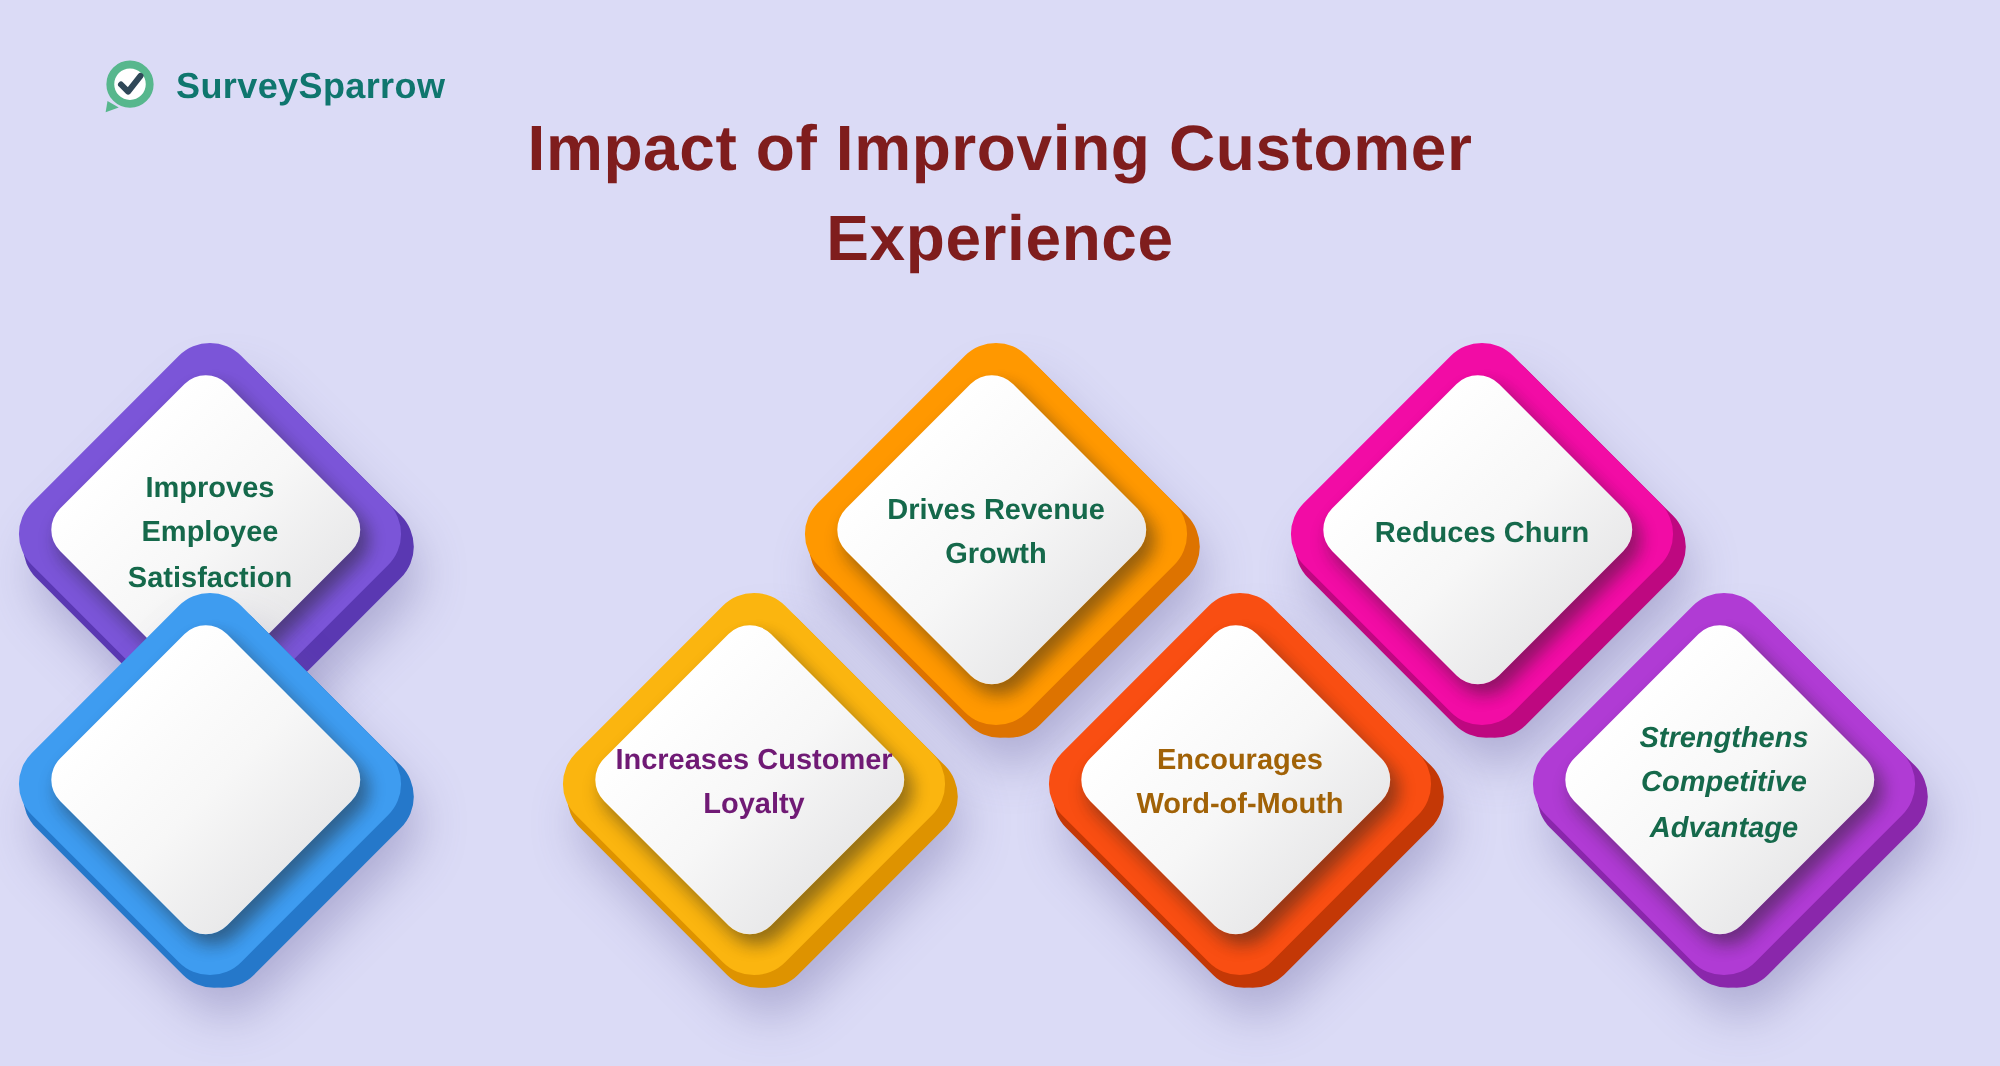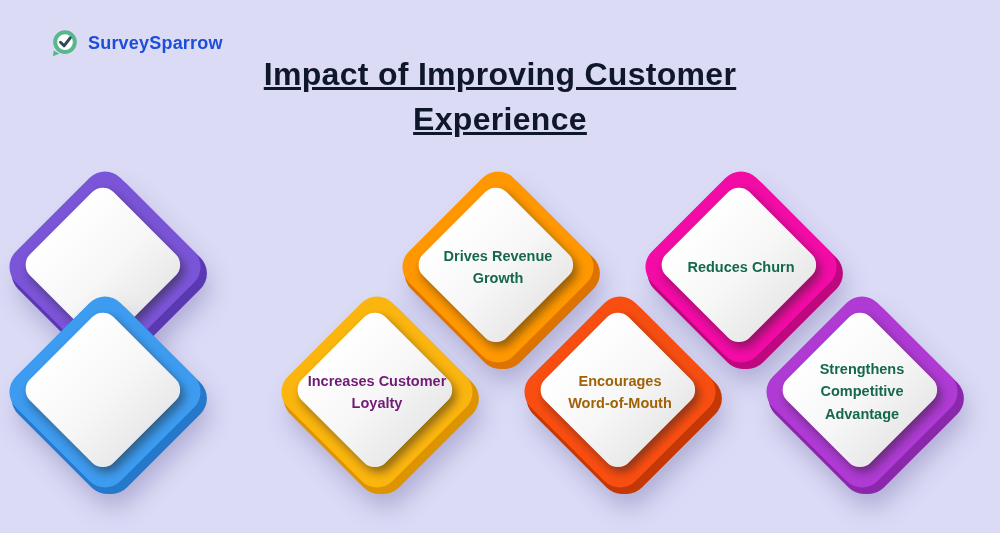--- a/index.html
+++ b/index.html
@@ -70,24 +70,24 @@
 <body style="background: rgb(219, 219, 246);">
 
 <div class="logo">
   <span>
     <svg width="30" height="30" viewBox="0 0 32 32">
       <path d="M4 24 L10 27.5 L3 30 Z" fill="#57B78D"></path>
       <circle cx="16" cy="15" r="10.5" fill="#ffffff" stroke="#57B78D" stroke-width="4.2"></circle>
       <path d="M11.2 15.2 L15 19 L21.6 10.6" fill="none" stroke="#2F4858" stroke-width="3.2" stroke-linecap="round" stroke-linejoin="round"></path>
     </svg>
   </span>
-  <span class="logo-text" style="color: #1d4ed8;">SurveySparrow</span>
+  <span class="logo-text" style="color: #0f766e;">SurveySparrow</span>
 </div>
 
-<div class="title" style="color: #0f172a; text-decoration: underline;">Impact of Improving Customer Experience</div>
+<div class="title" style="color: #7f1d1d;">Impact of Improving Customer Experience</div>
 
 <div class="card row-bottom" style="--c: #FBB50F; --cd: #DE9300;">
   <div class="outer"></div>
   <div class="inner"></div>
   <div class="label" style="color: #701a75;">Increases Customer Loyalty</div>
 </div>
 
 <div class="card row-top" style="--c: #FF9800; --cd: #DD7300;">
   <div class="outer"></div>
   <div class="inner"></div>
@@ -102,24 +102,25 @@
 
 <div class="card row-top" style="--c: #F20CA5; --cd: #BE0880;">
   <div class="outer"></div>
   <div class="inner"></div>
   <div class="label" style="color: rgb(21, 105, 75);">Reduces Churn</div>
 </div>
 
 <div class="card row-bottom" style="--c: #B03BD4; --cd: #8A27AB;">
   <div class="outer"></div>
   <div class="inner"></div>
-  <div class="label" style="color: rgb(21, 105, 75);">Strengthens Competitive Advantage</div>
+  <div class="label" style="color: rgb(21, 105, 75); font-style: italic;">Strengthens Competitive Advantage</div>
 </div>
 
 <div class="card row-top" style="--c: #7B55D8; --cd: #5A38B2;">
   <div class="outer"></div>
   <div class="inner"></div>
+  <div class="label" style="color: rgb(21, 105, 75);">Improves Employee Satisfaction</div>
 </div>
 
 <div class="card row-bottom" style="--c: #3E9CF0; --cd: #2578CA;">
   <div class="outer"></div>
   <div class="inner"></div>
 </div>
 
 </body></html>

